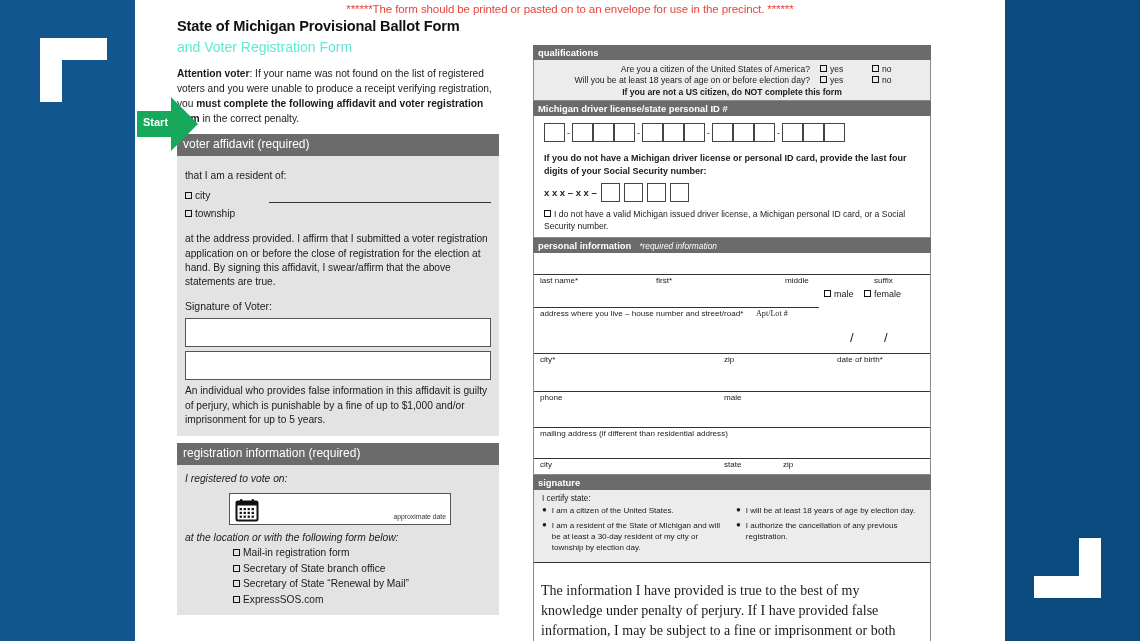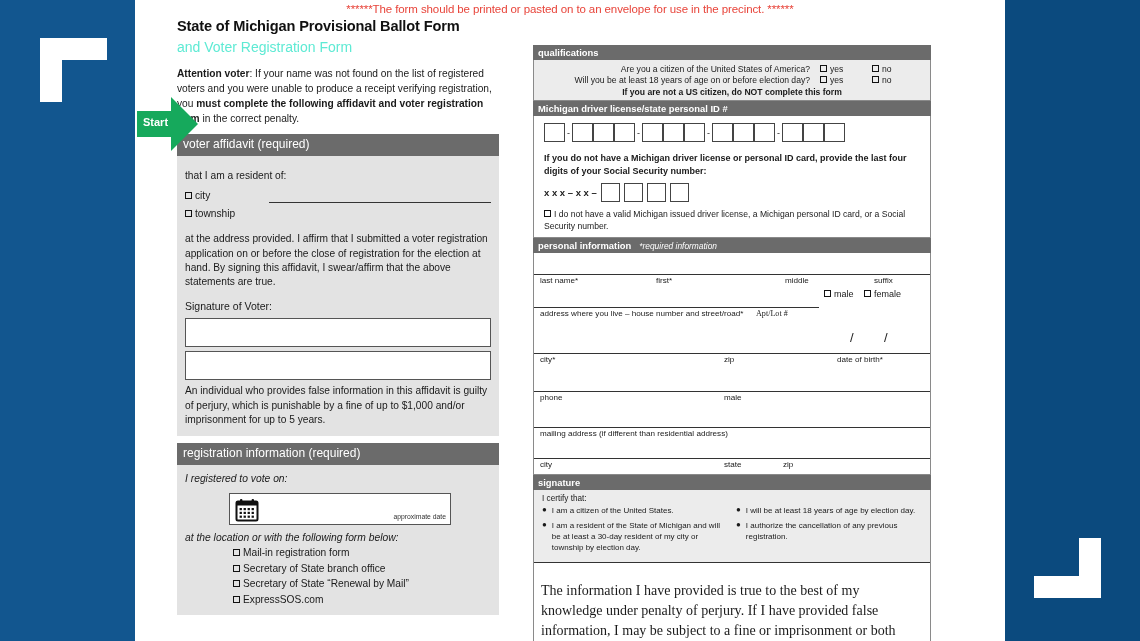--- a/index.html
+++ b/index.html
@@ -326,21 +326,21 @@
       <div style="position:relative; height:15px;">
         <span class="pi-lab" style="left:6px;">city</span>
         <span class="pi-lab" style="left:190px;">state</span>
         <span class="pi-lab" style="left:249px;">zip</span>
       </div>
     </div>
 
     <div class="r-head">signature</div>
     <div class="r-box">
       <div class="sig-body">
-        <div class="certify">I certify that:</div>
+        <div class="certify">I certify state:</div>
         <div class="bullets">
           <div class="bcol">
             <div class="bul">
                 <span class="dot">●</span>
                 <span>I am a citizen of the United States.</span>
               </div>
             <div class="bul">
                 <span class="dot">●</span>
                 <span>I am a resident of the State of Michigan and will be at least a 30-day resident of my city or township by election day.</span>
               </div>

